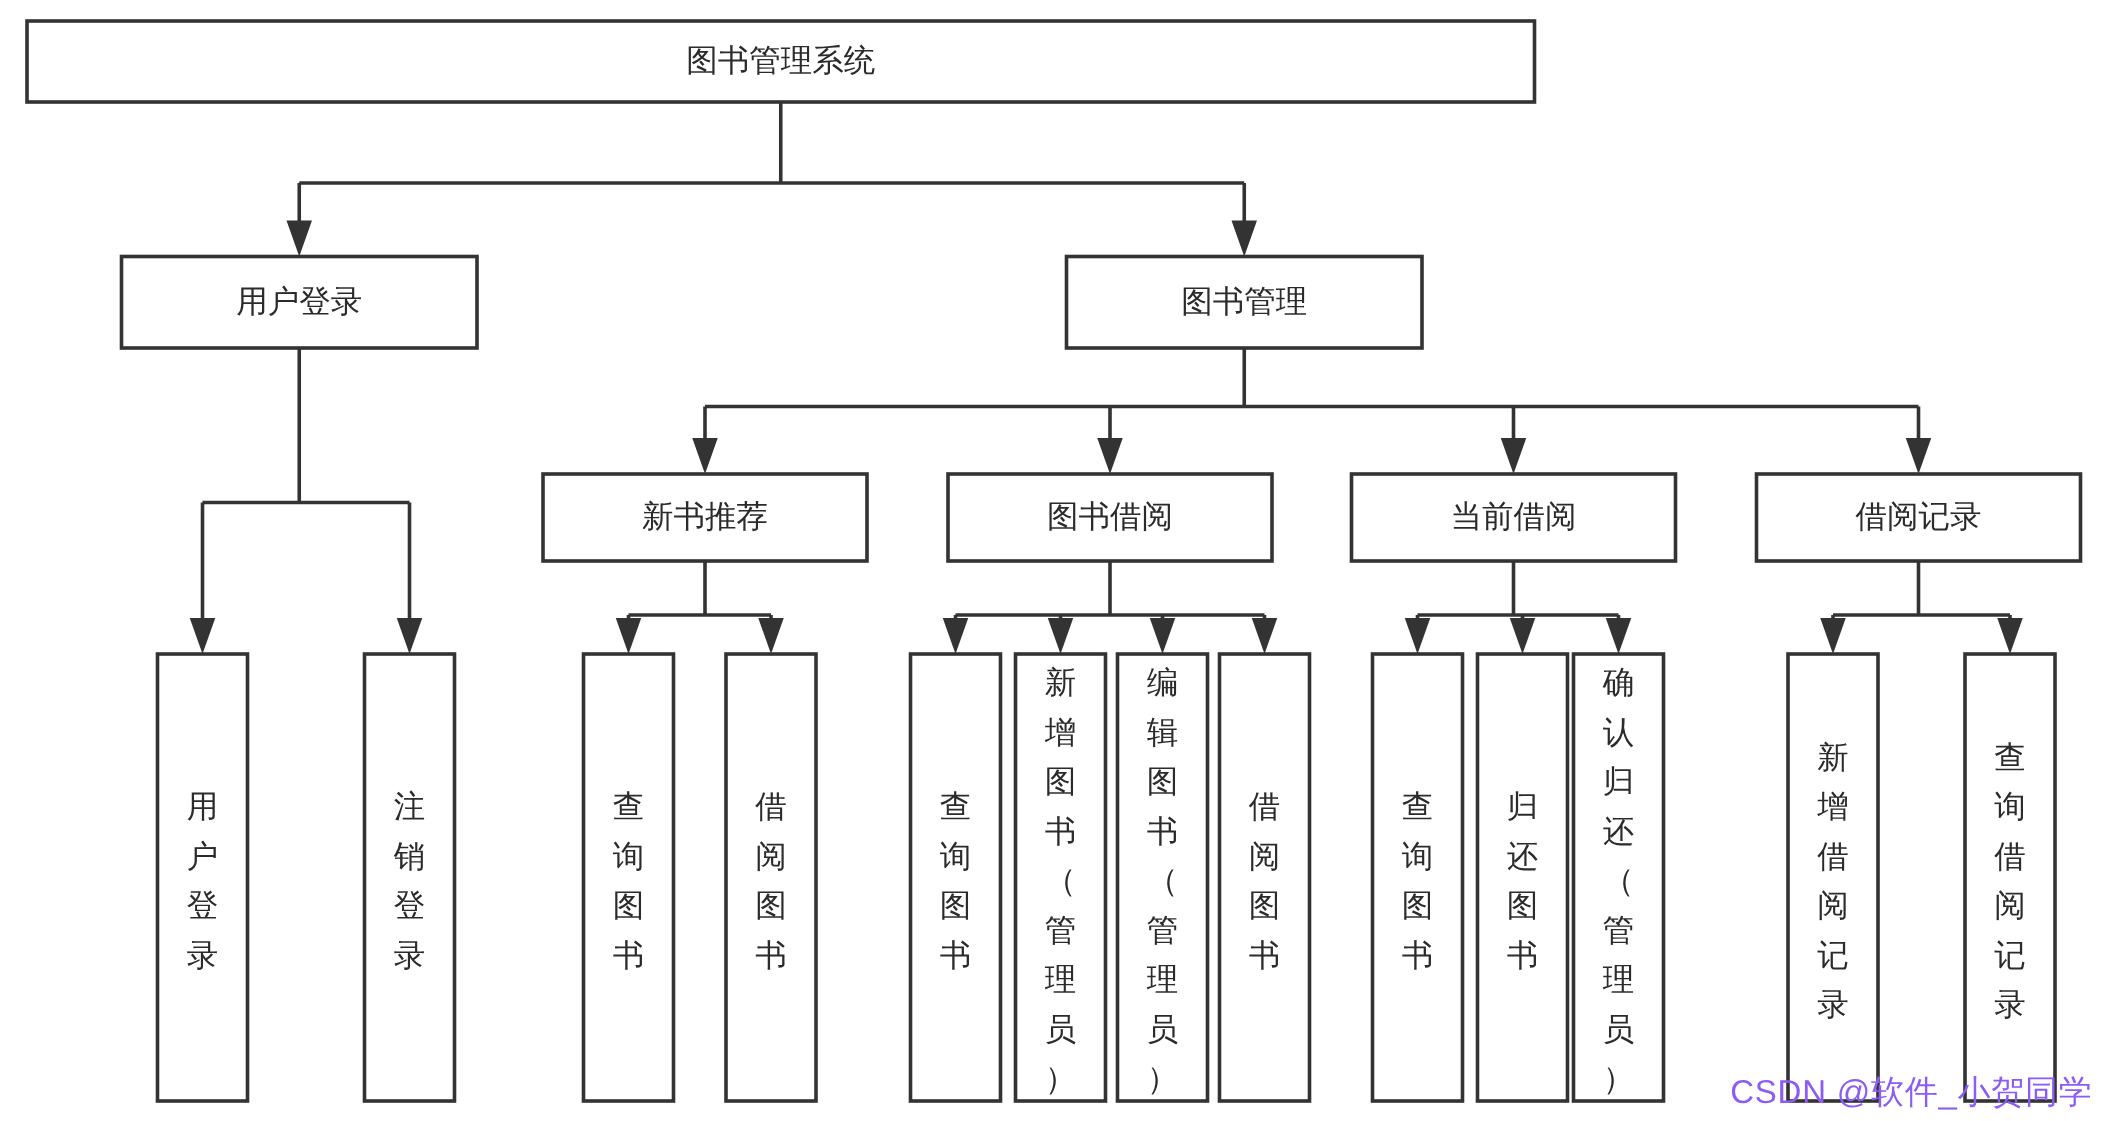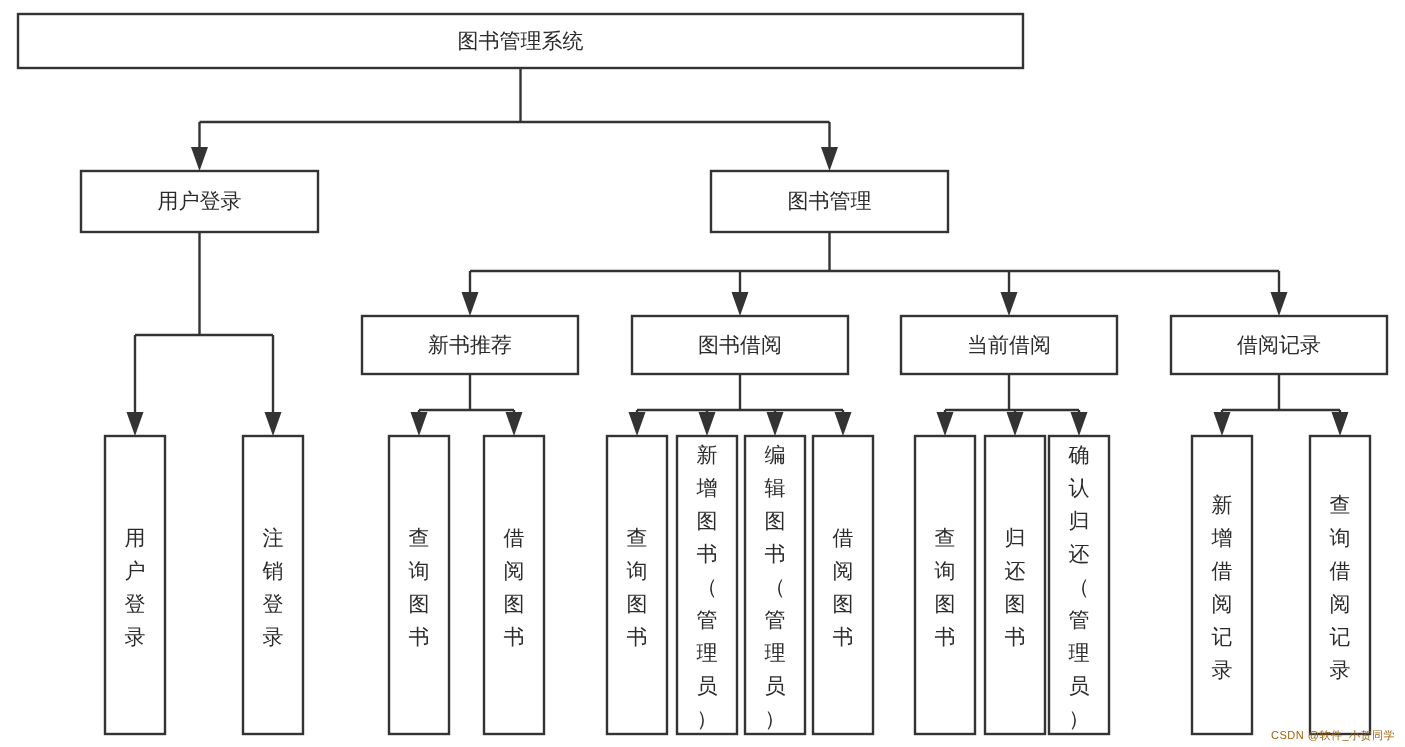--- a/index.html
+++ b/index.html
@@ -52,22 +52,22 @@
     font-family: "Liberation Sans", "DejaVu Sans", sans-serif;
     font-size: 21px;
     fill: #2b2b2b;
     text-anchor: middle;
   }
   .watermark {
     position: absolute;
     right: 10px;
     bottom: 4px;
     font-family: "Liberation Sans", "DejaVu Sans", sans-serif;
-    font-size: 11px;
-    color: #a16207;
+    font-size: 22px;
+    color: #8b5cf6;
     letter-spacing: 0.5px;
     white-space: nowrap;
     user-select: none;
   }
 </style>
 </head>
 <body>
 
 <div id="diagram-root">
 

